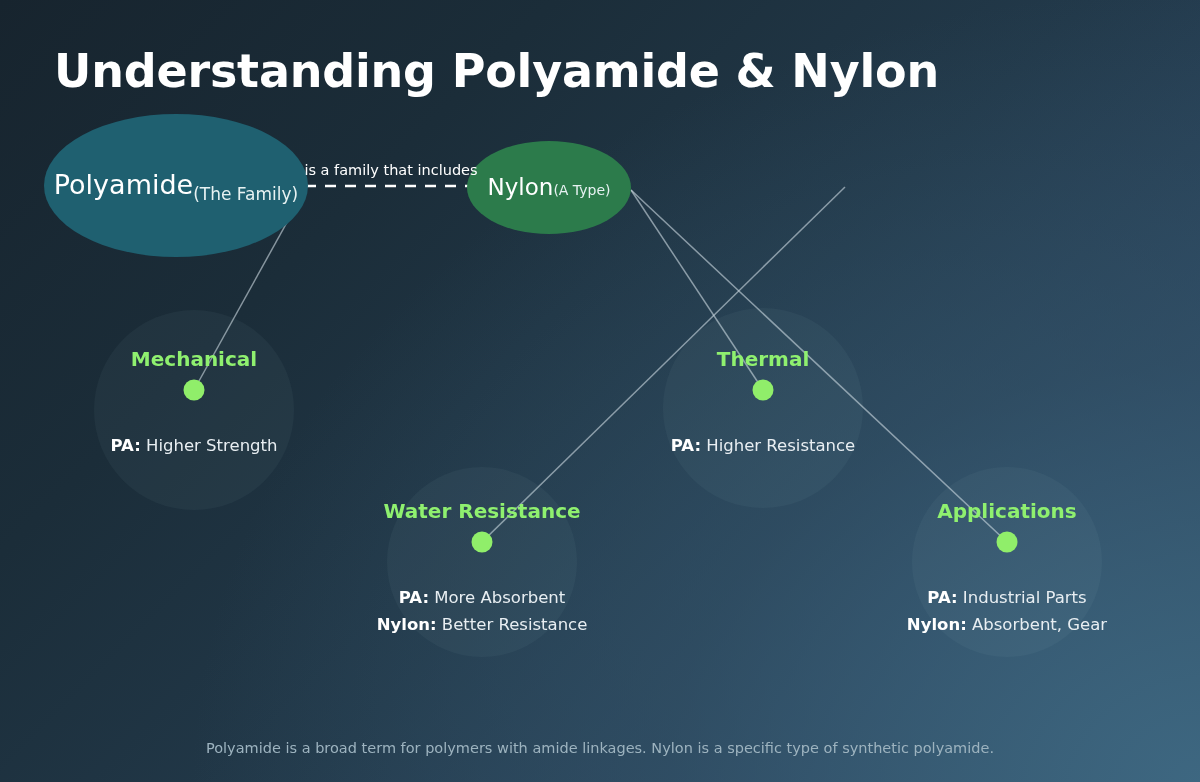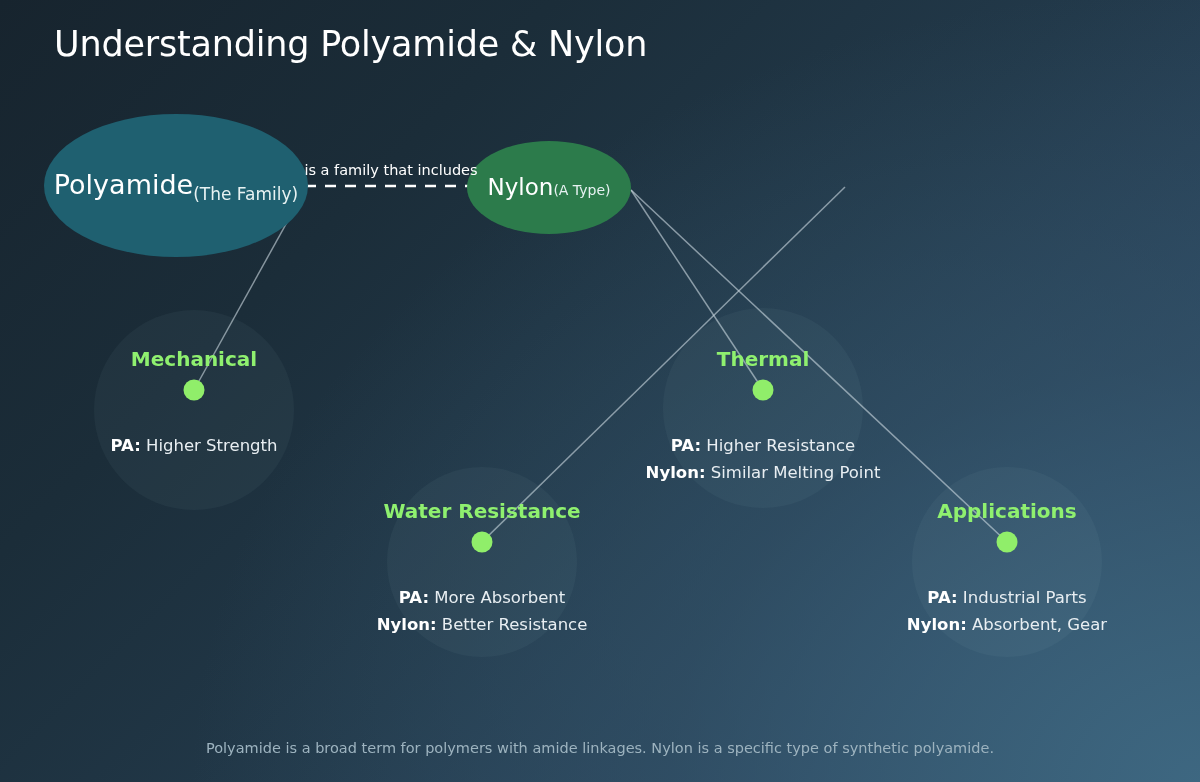--- a/index.html
+++ b/index.html
@@ -21,23 +21,23 @@
     background:
       radial-gradient(ellipse 1400px 1100px at 100% 100%, rgba(62,104,130,0.95) 0%, rgba(52,85,107,0.55) 38%, rgba(32,52,67,0.0) 72%),
       linear-gradient(135deg, #17242e 0%, #1b2d39 28%, #22394a 55%, #2c4760 80%, #34556b 100%);
     overflow: hidden;
   }
 
   
   #title {
     position: absolute;
     left: 54px;
-    top: 24px;
-    font-size: 35px;
-    font-weight: normal;
+    top: 44px;
+    font-size: 46px;
+    font-weight: bold;
     color: #ffffff;
     letter-spacing: -0.2px;
     white-space: nowrap;
   }
 
   
   #links {
     position: absolute;
     left: 0;
     top: 0;
@@ -221,24 +221,20 @@
   </div>
 
   <div class="cluster" style="left:763px; top:390px;">
     <div class="cluster-label">Thermal</div>
     <div class="dot"></div>
     <div class="cluster-rows">
       <div class="cmp-row">
         <span class="cmp-key">PA:</span>
         <span>Higher Resistance</span>
       </div>
-      <div class="cmp-row">
-        <span class="cmp-key">Nylon:</span>
-        <span>Similar Melting Point</span>
-      </div>
     </div>
   </div>
 
   <div class="cluster" style="left:1007px; top:542px;">
     <div class="cluster-label">Applications</div>
     <div class="dot"></div>
     <div class="cluster-rows">
       <div class="cmp-row">
         <span class="cmp-key">PA:</span>
         <span>Industrial Parts</span>

